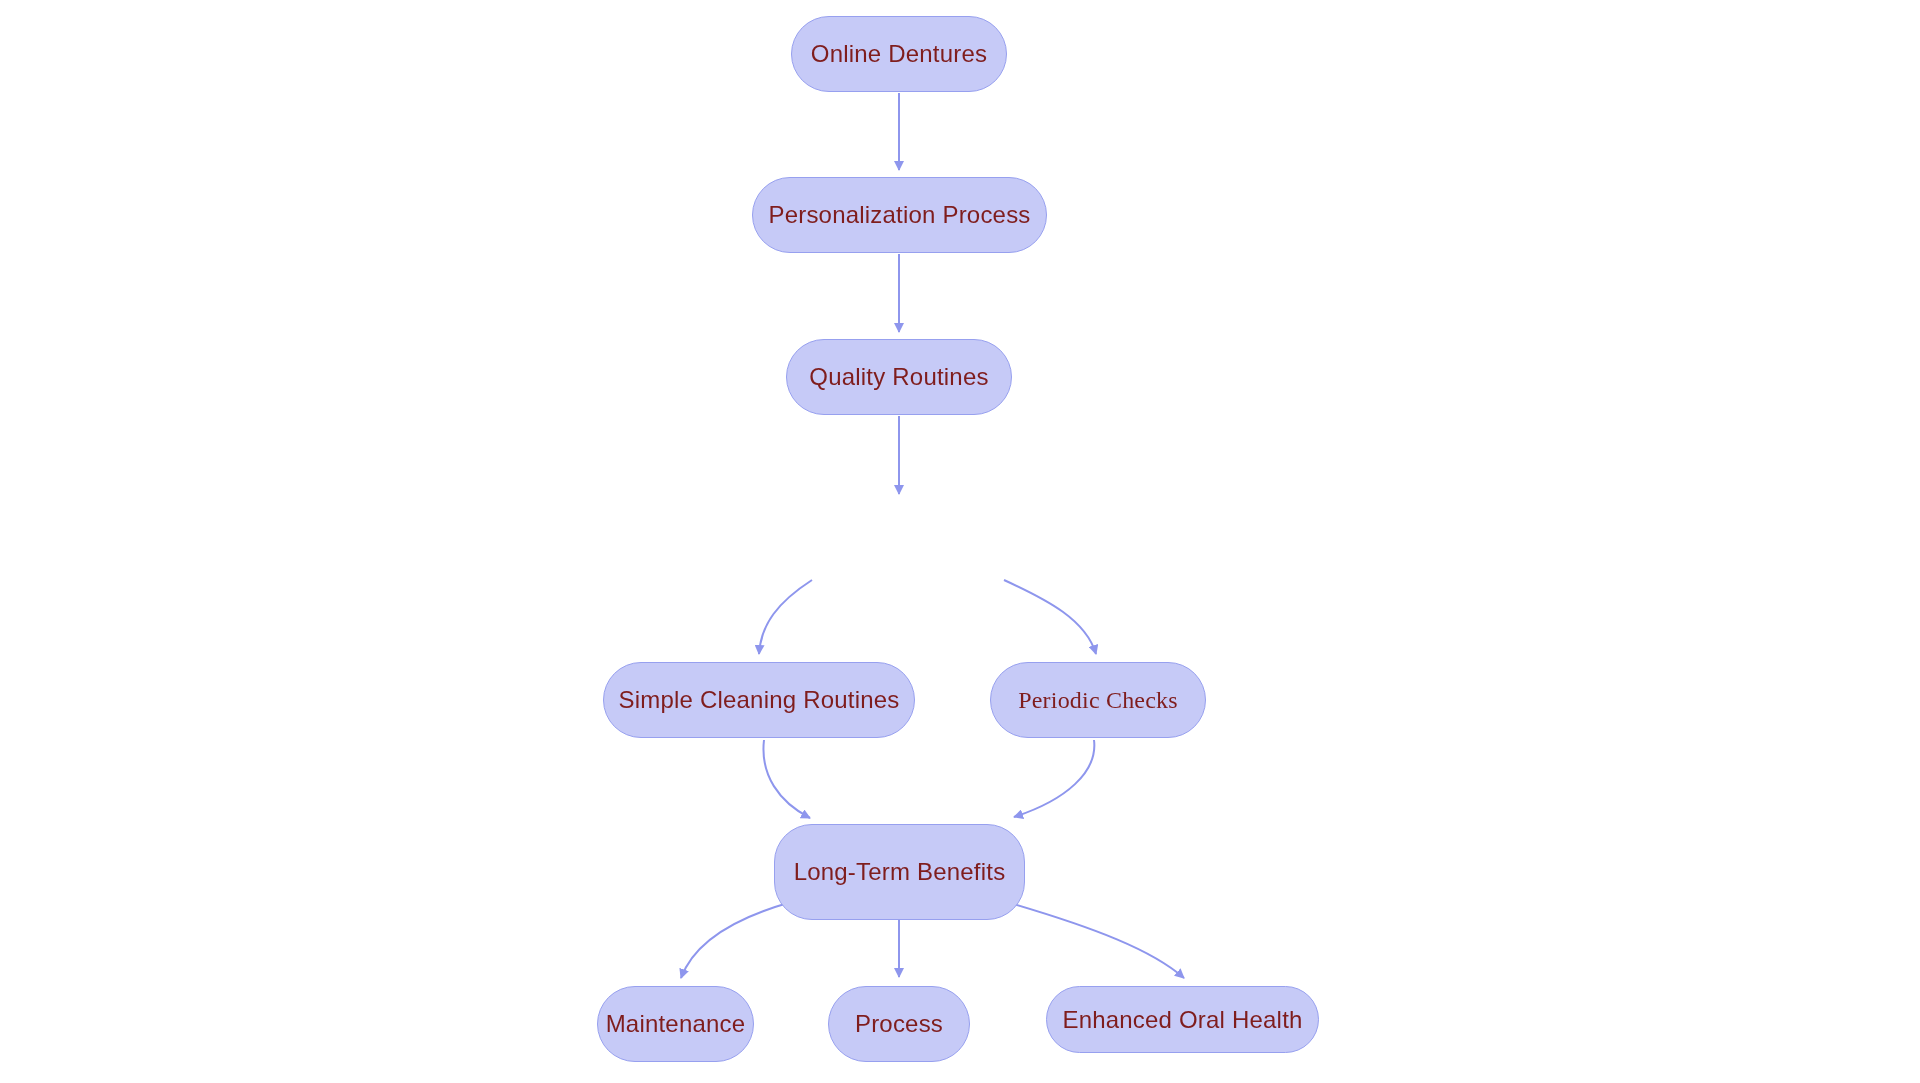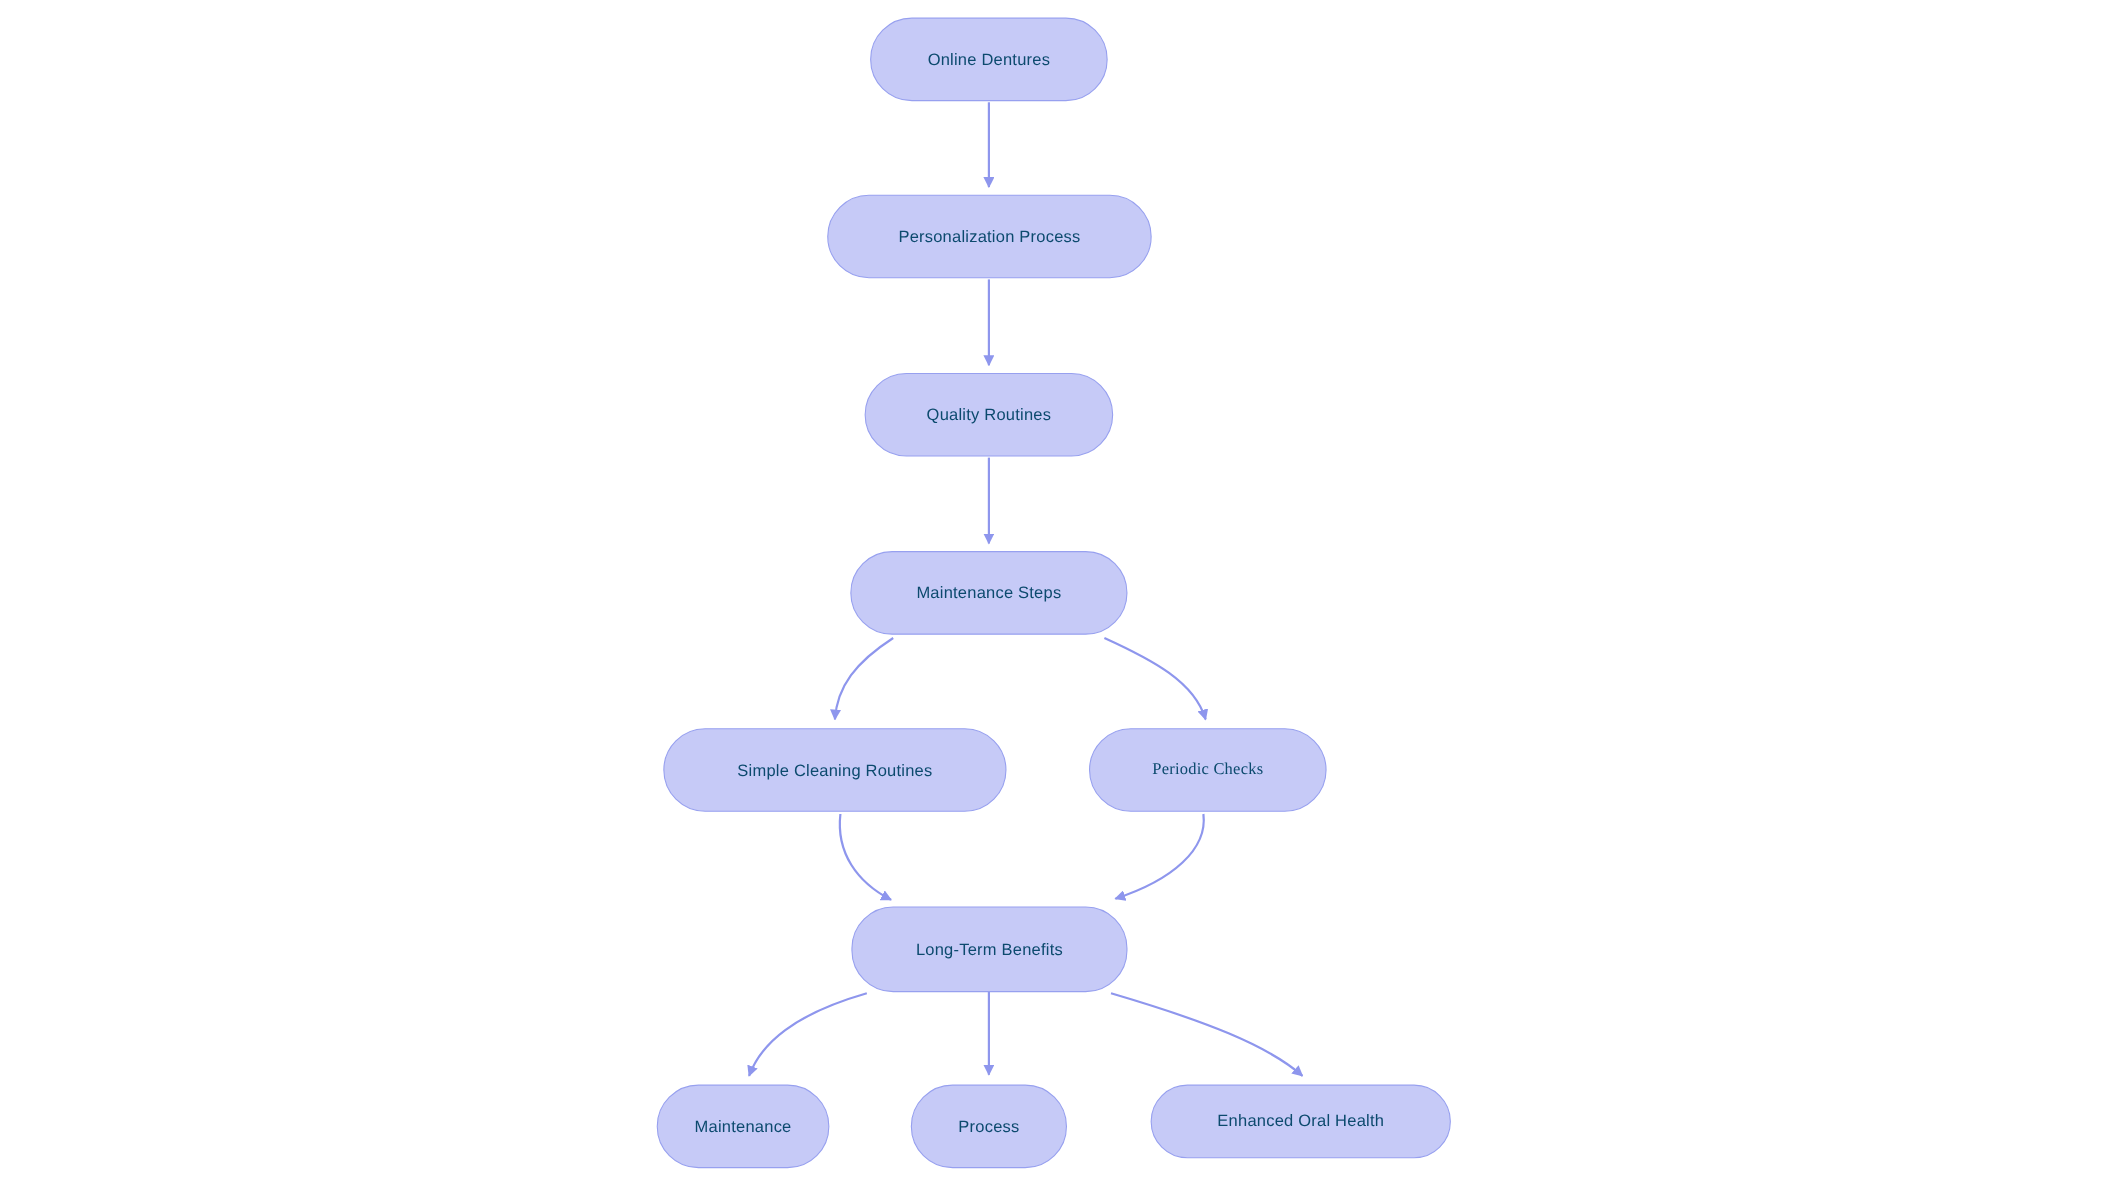--- a/index.html
+++ b/index.html
@@ -30,22 +30,22 @@
   }
   .node {
     position: absolute;
     display: flex;
     align-items: center;
     justify-content: center;
     background: #c6caf7;
     border: 1px solid #97a0ef;
     border-radius: 38px;
     box-sizing: border-box;
-    color: #0c4a6e;
-    font-size: 15px;
+    color: #7f1d1d;
+    font-size: 24px;
     letter-spacing: 0.2px;
     white-space: nowrap;
   }
 </style>
 </head>
 <body>
 
 <div class="stage">
 
   <svg class="edges-layer" width="1920" height="1083" viewBox="0 0 1920 1083" xmlns="http://www.w3.org/2000/svg">
@@ -72,33 +72,30 @@
   </div>
 
   <div class="node" style="left:752px; top:177px; width:295px; height:76px;">
     <span>Personalization Process</span>
   </div>
 
   <div class="node" style="left:786px; top:339px; width:226px; height:76px;">
     <span>Quality Routines</span>
   </div>
 
-  <div class="node" style="left:773px; top:501px; width:252px; height:76px;">
-    <span>Maintenance Steps</span>
-  </div>
 
   <div class="node" style="left:603px; top:662px; width:312px; height:76px;">
     <span>Simple Cleaning Routines</span>
   </div>
 
   <div class="node" style="left:990px; top:662px; width:216px; height:76px;font-family:Liberation Serif, serif;">
     <span>Periodic Checks</span>
   </div>
 
-  <div class="node" style="left:774px; top:824px; width:251px; height:78px;text-align:center;">
+  <div class="node" style="left:774px; top:824px; width:251px; height:96px;text-align:center;">
     <span>Long-Term Benefits</span>
   </div>
 
   <div class="node" style="left:597px; top:986px; width:157px; height:76px;">
     <span>Maintenance</span>
   </div>
 
   <div class="node" style="left:828px; top:986px; width:142px; height:76px;">
     <span>Process</span>
   </div>

